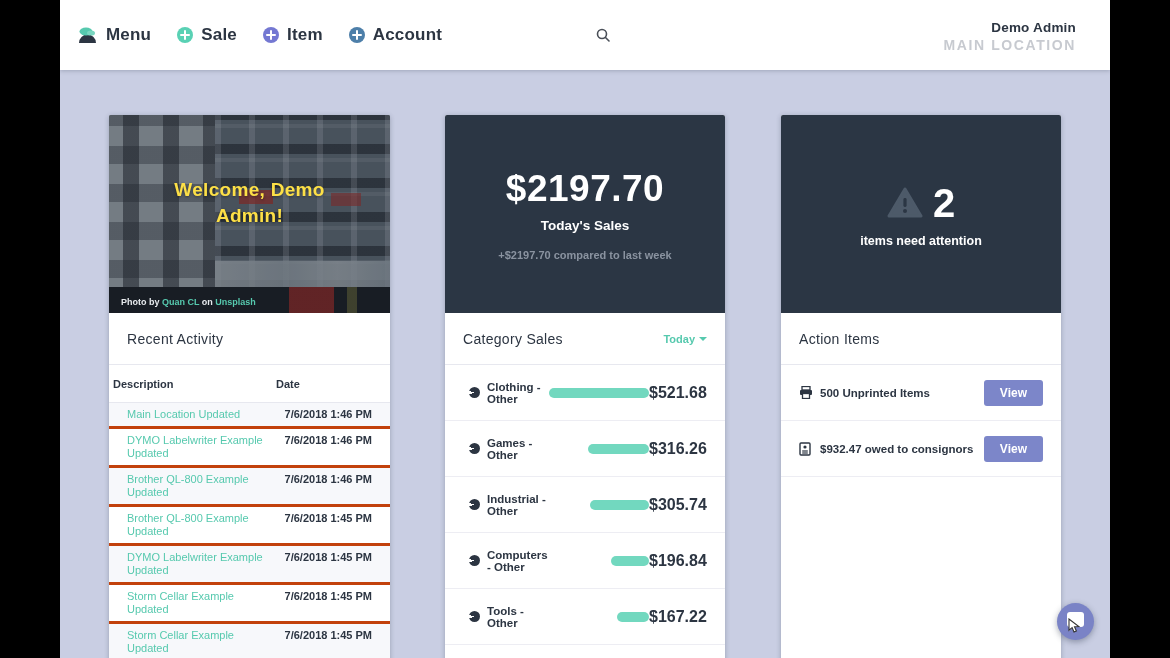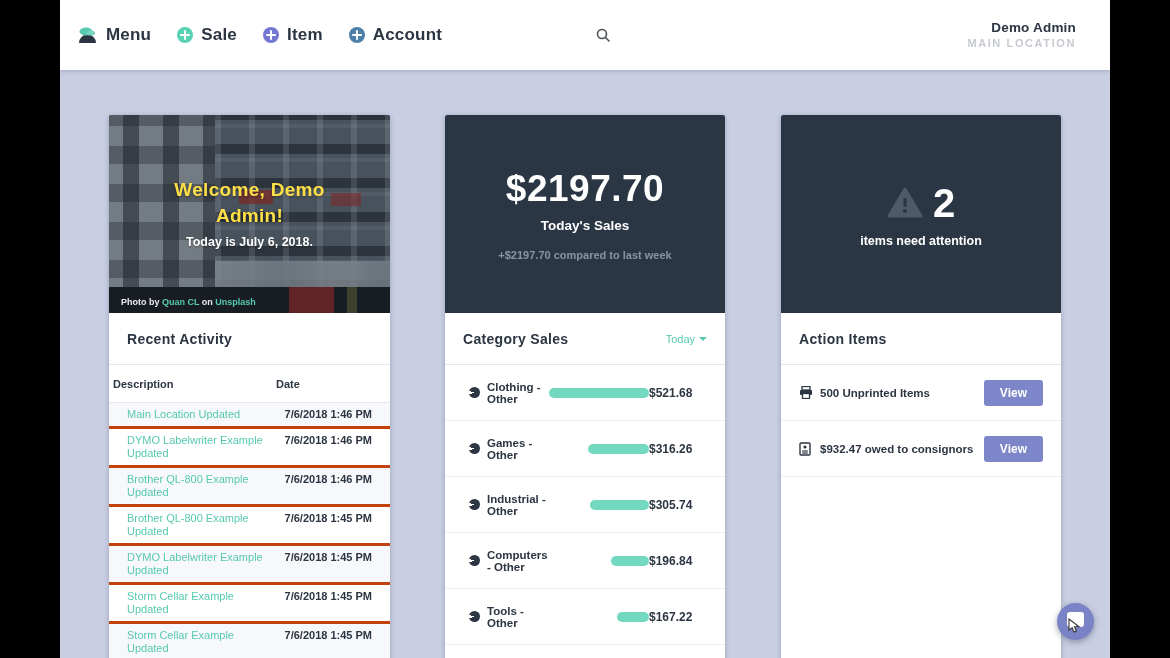--- a/index.html
+++ b/index.html
@@ -18,35 +18,35 @@
   .plus-circle { width:16px; height:16px; border-radius:50%; display:flex; align-items:center; justify-content:center; }
   .plus-circle svg { display:block; }
   .pc-teal { background:#59d1b4; }
   .pc-indigo { background:#7478d2; }
   .pc-blue { background:#4d7fa9; }
   .logo-icon { width:22px; height:20px; display:block; }
   .search-btn { position:absolute; left:530px; top:22px; width:26px; height:26px;
     display:flex; align-items:center; justify-content:center; cursor:pointer; }
   .user-block { position:absolute; right:34px; top:20px; text-align:right; cursor:pointer; }
   .user-name { font-size:13.5px; font-weight:700; color:#2c3542; letter-spacing:.2px; }
-  .user-loc { font-size:11px; font-weight:700; color:#c7cad0; letter-spacing:1.6px; margin-top:2px; }
+  .user-loc { font-size:14px; font-weight:700; color:#c7cad0; letter-spacing:1.6px; margin-top:2px; }
 
   
   .card { position:absolute; top:115px; background:#fff; border-radius:2px;
     box-shadow:0 1px 5px rgba(40,50,70,.30); overflow:hidden; }
   .card-header { height:198px; position:relative; }
   .dark-header { background:#2b3644; display:flex; flex-direction:column;
     align-items:center; justify-content:center; }
   .card1 { left:49px; width:281px; height:560px; }
   .card2 { left:385px; width:280px; height:560px; }
   .card3 { left:721px; width:280px; height:560px; }
 
   .section-head { height:52px; display:flex; align-items:center; justify-content:space-between;
     padding:0 18px; border-bottom:1px solid #e7e8ef; }
-  .section-title { font-size:14px; font-weight:700; color:#2c3542; letter-spacing:.3px; }
+  .section-title { font-size:14px; font-weight:400; color:#2c3542; letter-spacing:.3px; }
 
   
   .photo { background:#626c74; overflow:hidden; }
   .bldg-left { position:absolute; left:0; top:0; width:106px; height:175px; background:#8d969c;
     background-image:
       repeating-linear-gradient(90deg, transparent 0 14px, rgba(30,36,42,.55) 14px 30px, transparent 30px 40px),
       repeating-linear-gradient(0deg, transparent 0 12px, rgba(30,36,42,.35) 12px 30px, transparent 30px 38px); }
   .bldg-right { position:absolute; left:106px; top:0; width:175px; height:175px; background:#55606a;
     background-image:
       repeating-linear-gradient(90deg, rgba(220,225,228,.18) 0 6px, transparent 6px 34px),
@@ -76,31 +76,31 @@
   .act-row.stripe { background:#f7f8fb; }
   .act-link { width:163px; padding-right:10px; font-size:11px; line-height:13px; color:#56c9ae;
     text-decoration:none; cursor:pointer; }
   .act-date { font-size:11px; line-height:13px; font-weight:700; color:#2c3542; white-space:nowrap; }
 
   
   .big-amount { font-size:37px; font-weight:700; color:#fff; letter-spacing:.5px; }
   .big-label { font-size:13.5px; font-weight:700; color:#fff; margin-top:8px; }
   .big-compare { font-size:11px; font-weight:700; color:#8a93a0; margin-top:16px; }
   .filter { display:flex; align-items:center; gap:4px; cursor:pointer; }
-  .filter-label { font-size:11px; font-weight:400; color:#56c9ae; }
+  .filter-label { font-size:11px; font-weight:700; color:#56c9ae; }
   .caret-down { width:0; height:0; border-left:4px solid transparent; border-right:4px solid transparent;
     border-top:4px solid #56c9ae; }
   .cat-row { height:56px; display:flex; align-items:center; padding:0 24px;
     border-bottom:1px solid #ededf3; }
   .pie-icon { width:11px; height:11px; border-radius:50%; flex:0 0 auto;
     background:conic-gradient(#2c3542 0deg 250deg, #ffffff 250deg 285deg, #2c3542 285deg 360deg); }
   .cat-name { flex:1; font-size:11.5px; font-weight:700; color:#2c3542; margin-left:7px; }
   .bar-track { width:100px; height:10px; display:flex; justify-content:flex-end; flex:0 0 auto; }
   .bar-fill { height:10px; background:#72d8bf; border-radius:5px; }
-  .cat-value { width:52px; font-size:12px; font-weight:700; color:#2c3542; flex:0 0 auto; }
+  .cat-value { width:52px; font-size:16px; font-weight:700; color:#2c3542; flex:0 0 auto; }
   .cat-row.partial { border-bottom:none; }
 
   
   .warn-wrap { display:flex; align-items:center; gap:10px; }
   .big-count { font-size:40px; font-weight:700; color:#fff; }
   .attn-label { font-size:12.5px; font-weight:700; color:#fff; margin-top:8px; }
   .action-row { height:56px; display:flex; align-items:center; padding:0 18px;
     border-bottom:1px solid #ededf3; }
   .action-icon { width:14px; height:14px; flex:0 0 auto; display:flex; align-items:center; }
   .action-text { flex:1; font-size:11.5px; font-weight:700; color:#2c3542; margin-left:7px; }
@@ -176,21 +176,20 @@
         <div class="red-a"></div>
         <div class="red-b"></div>
         <div class="graffiti"></div>
         <div class="storefront"></div>
         <div class="photo-shade"></div>
         <div class="welcome-text">
           <div class="welcome-title">
             <div>Welcome, Demo</div>
             <div>Admin!</div>
           </div>
-          <div class="welcome-sub">Today is July 6, 2018.</div>
         </div>
         <div class="photo-credit">
           <span>Photo by </span><a>Quan CL</a><span> on </span><a>Unsplash</a>
         </div>
       </div>
       <div class="section-head">
         <span class="section-title">Recent Activity</span>
       </div>
       <div class="tbl-head">
         <span class="th th-desc">Description</span>

